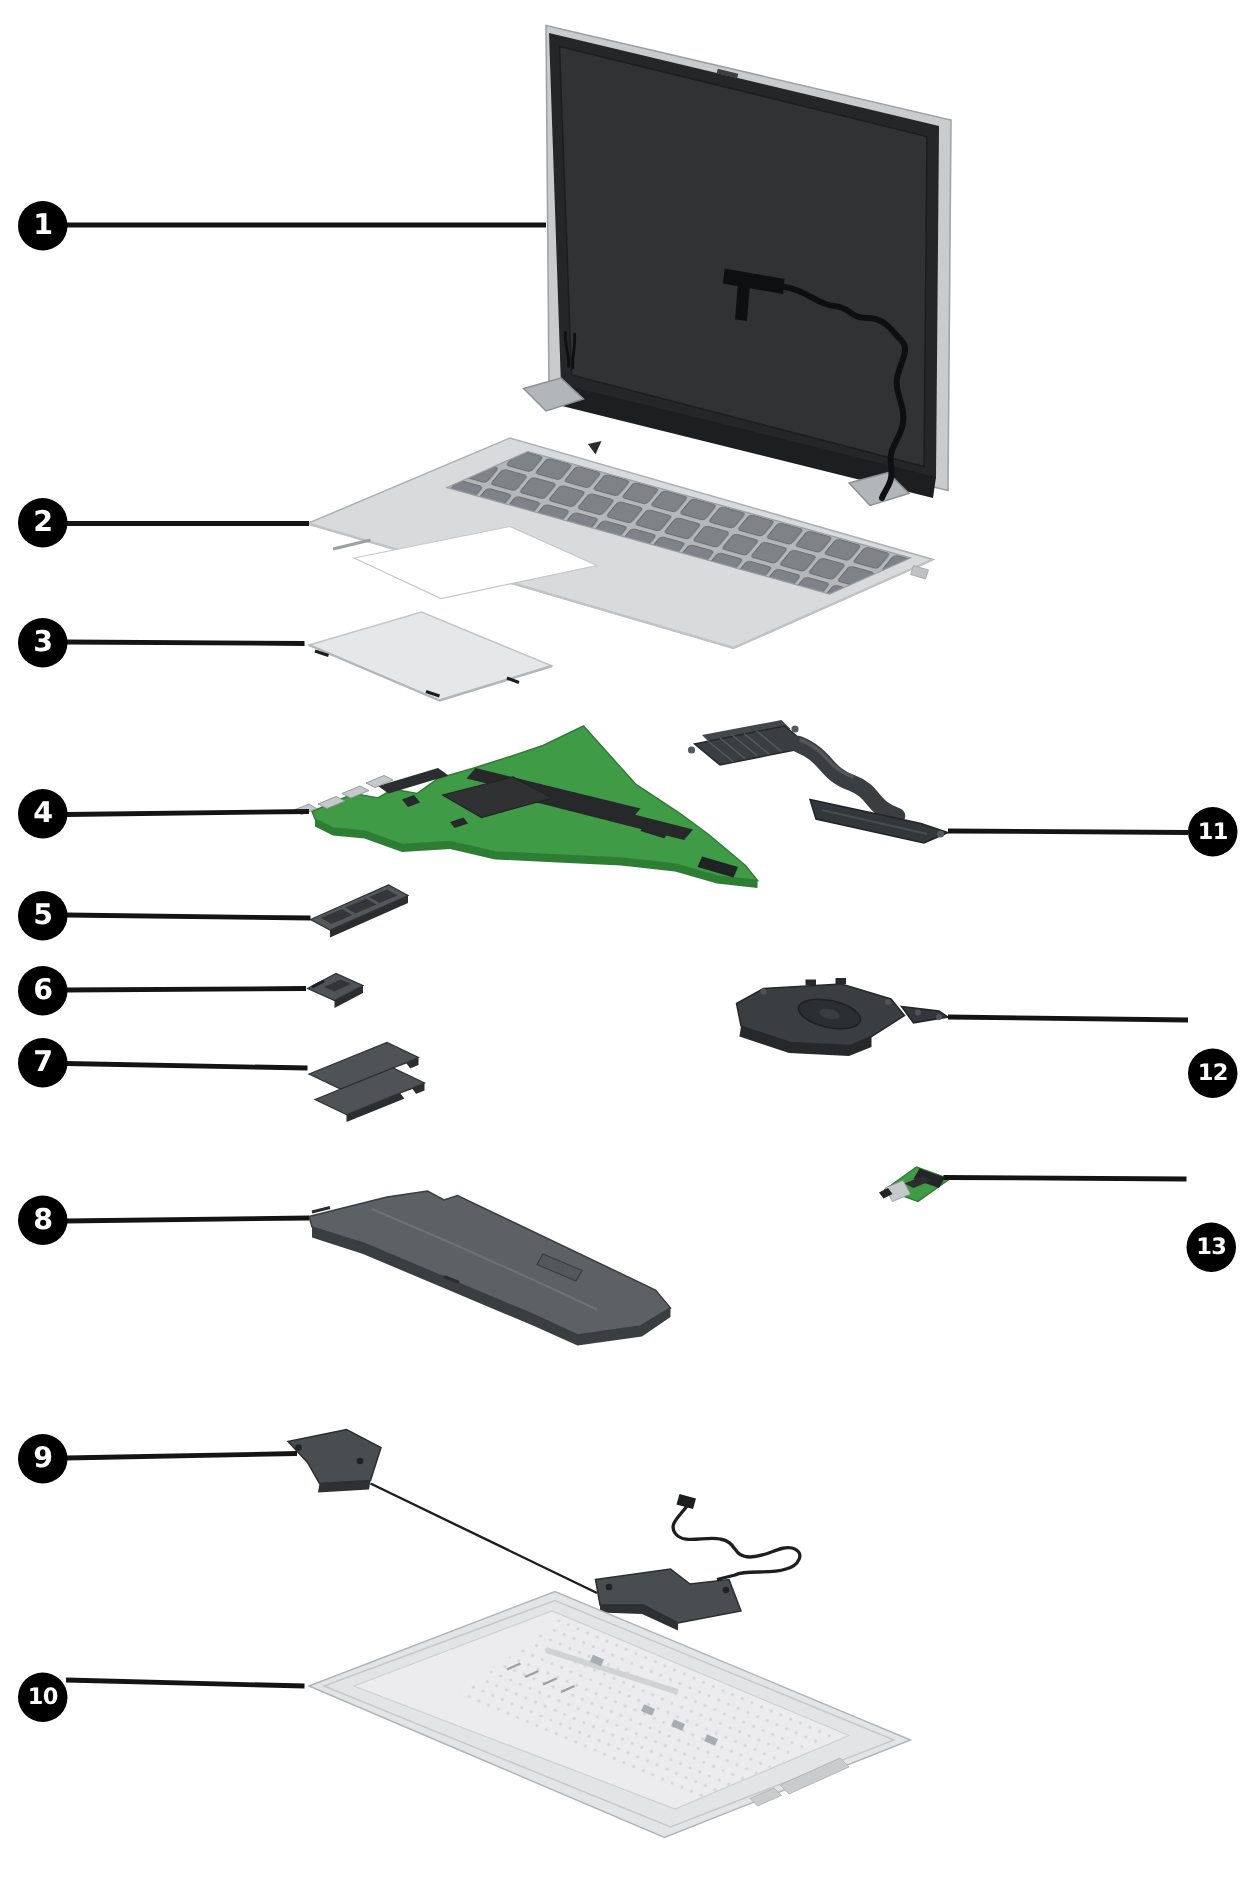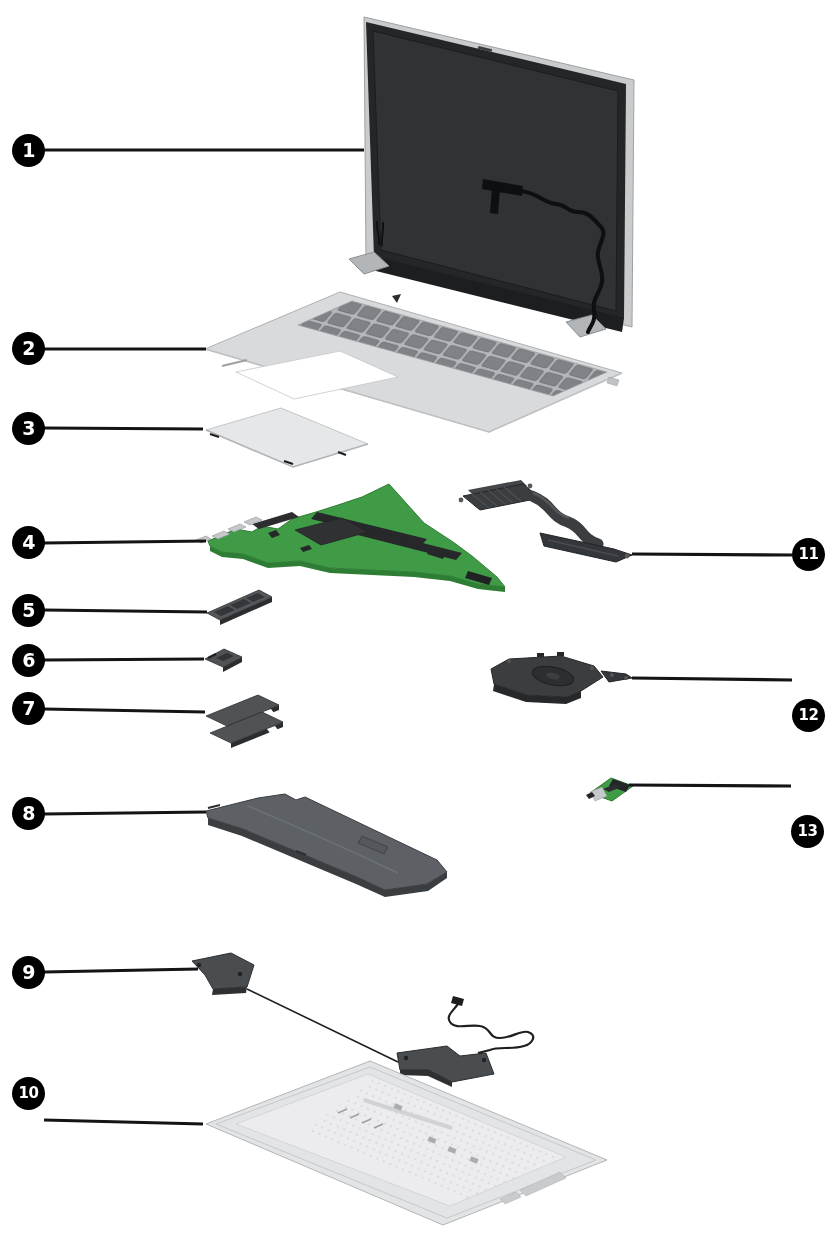--- a/index.html
+++ b/index.html
@@ -204,18 +204,18 @@
 
 <div class="callout" style="left:12px;top:134px;">1</div>
 <div class="callout" style="left:12px;top:332px;">2</div>
 <div class="callout" style="left:12px;top:412px;">3</div>
 <div class="callout" style="left:12px;top:526px;">4</div>
 <div class="callout" style="left:12px;top:594px;">5</div>
 <div class="callout" style="left:12px;top:644px;">6</div>
 <div class="callout" style="left:12px;top:692px;">7</div>
 <div class="callout" style="left:12px;top:797px;">8</div>
 <div class="callout" style="left:12px;top:956px;">9</div>
-<div class="callout two" style="left:12px;top:1077px;text-align:right;">10</div>
+<div class="callout two" style="left:12px;top:1115px;text-align:right;">10</div>
 <div class="callout two" style="left:792px;top:538px;">11</div>
 <div class="callout two" style="left:792px;top:699px;">12</div>
 <div class="callout two" style="left:791px;top:815px;">13</div>
 
 </div>
 
 </body></html>

